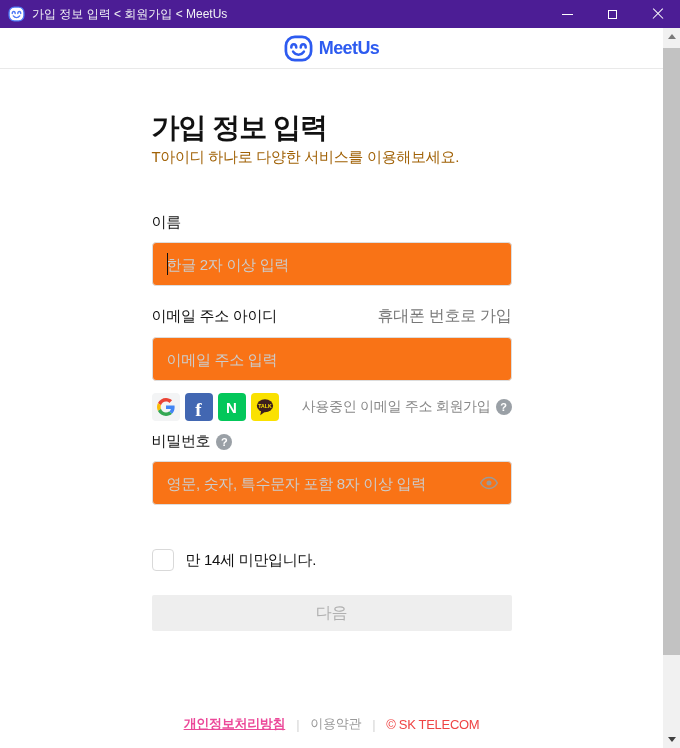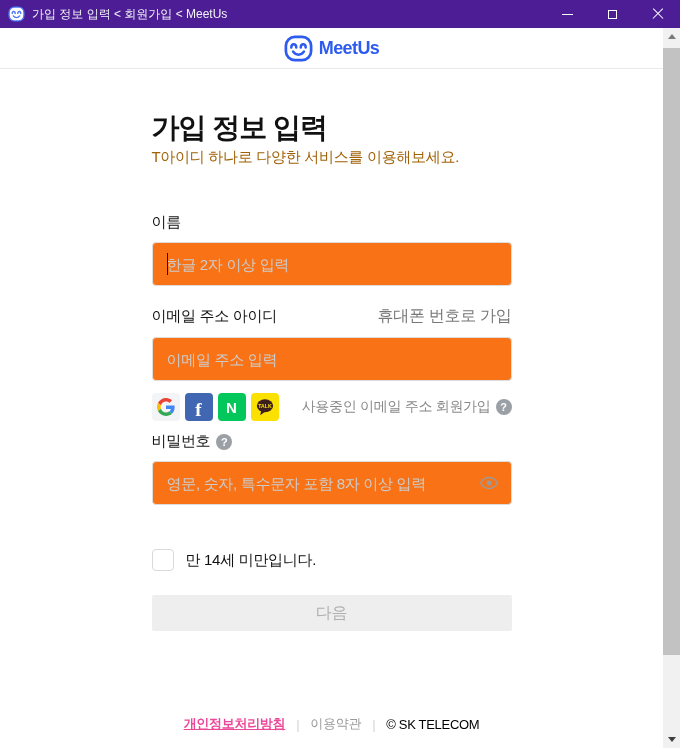--- a/index.html
+++ b/index.html
@@ -64,21 +64,21 @@
 
   .checkbox-row { margin-top:44px; display:flex; align-items:center; gap:12px; }
   .checkbox { width:22px; height:22px; border:1.5px solid #d9d9d9; border-radius:4px; background:#fff; cursor:pointer; flex:0 0 auto; }
   .checkbox-label { font-size:15px; color:#111; letter-spacing:-0.3px; cursor:pointer; }
 
   .next-btn { margin-top:24px; width:100%; height:36px; background:#eeeeee; color:#b0b0b0; border:none; border-radius:2px; font-size:16px; letter-spacing:-0.3px; font-family:inherit; }
 
   .footer { position:absolute; left:0; bottom:0; width:100%; padding:17px 0 15px; display:flex; align-items:center; justify-content:center; gap:11px; font-size:13px; letter-spacing:-0.3px; }
   .footer .f-privacy { color:#ec4899; font-weight:bold; cursor:pointer;text-decoration:underline; }
   .footer .f-terms { color:#999; cursor:pointer; }
-  .footer .f-copy { color:#000000; }
+  .footer .f-copy { color:#ef4444; }
   .footer .f-sep { color:#d5d5d5; }
 </style>
 </head>
 <body>
 
 <div class="window">
 
   <div class="titlebar">
     <svg class="titlebar-icon" viewBox="0 0 32 30">
       <rect x="2" y="2" width="28" height="26" rx="10" fill="#ffffff" stroke="#4d79f5" stroke-width="2.5"></rect>

